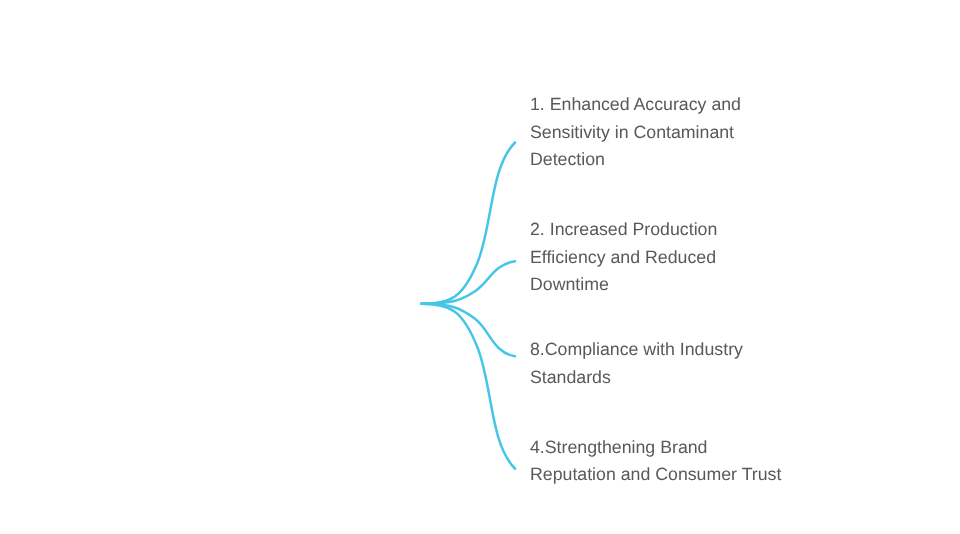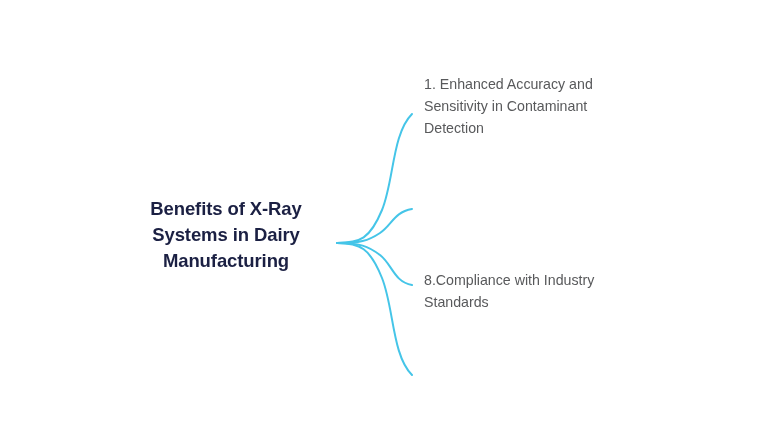--- a/index.html
+++ b/index.html
@@ -72,45 +72,49 @@
   .item-label {
     display: block;
     white-space: pre-line;
   }
 </style>
 </head>
 <body>
 
 <div id="infographic">
 
-  <div class="title-block">
-    <span class="title-text">Benefits of X-Ray
-Systems in Dairy
-Manufacturing</span>
-  </div>
 
   <svg class="bracket" viewBox="0 0 92 290" xmlns="http://www.w3.org/2000/svg">
     <g fill="none" stroke="#45c5e8" stroke-width="2" stroke-linecap="round">
       <path d="M7,143 C30,143 40,139 52,110 C64,81 62,34 82,14"></path>
       <path d="M7,143 C30,143 38,141 50,133 C62,125 64,112 82,109"></path>
       <path d="M7,143 C30,143 38,146 50,155 C62,164 64,182 82,185"></path>
       <path d="M7,143 C30,143 40,148 52,178 C64,208 62,255 82,275"></path>
     </g>
   </svg>
 
   <div class="items">
 
     <div class="item item-1">
       <span class="item-label">1. Enhanced Accuracy and
 Sensitivity in Contaminant
 Detection</span>
     </div>
 
+    <div class="item item-2">
+      <span class="item-label">2. Increased Production
+Efficiency and Reduced
+Downtime</span>
+    </div>
 
     <div class="item item-3">
       <span class="item-label">8.Compliance with Industry
 Standards</span>
     </div>
 
+    <div class="item item-4">
+      <span class="item-label">4.Strengthening Brand
+Reputation and Consumer Trust</span>
+    </div>
 
   </div>
 
 </div>
 
 </body></html>

